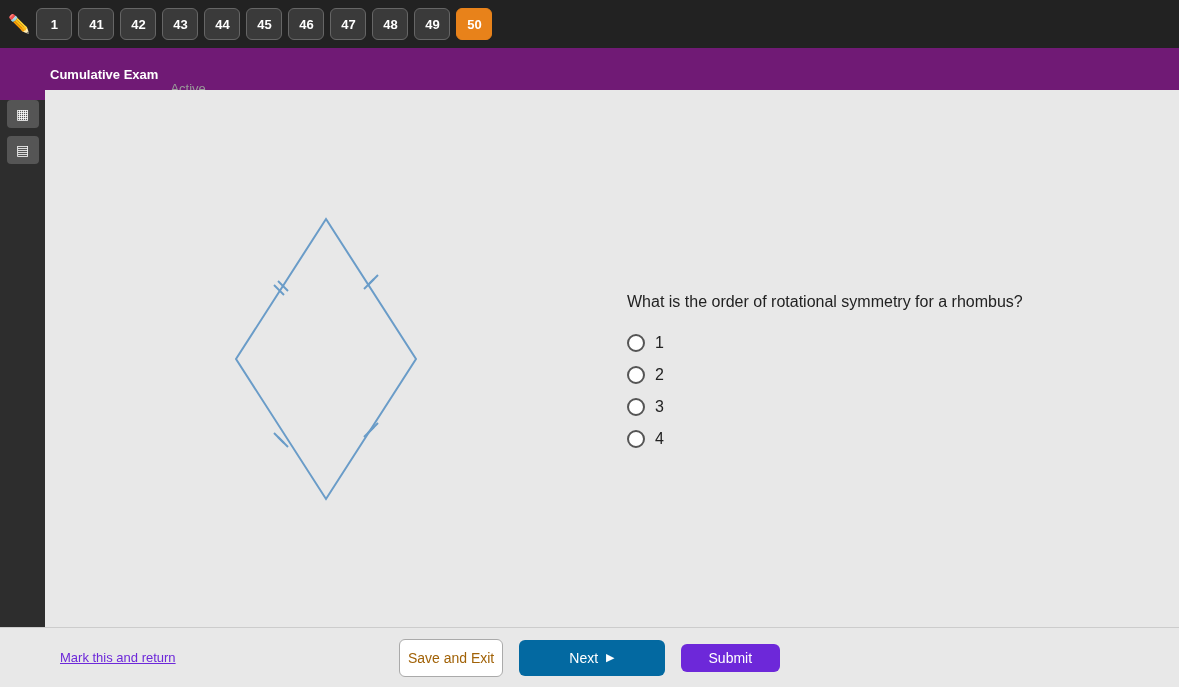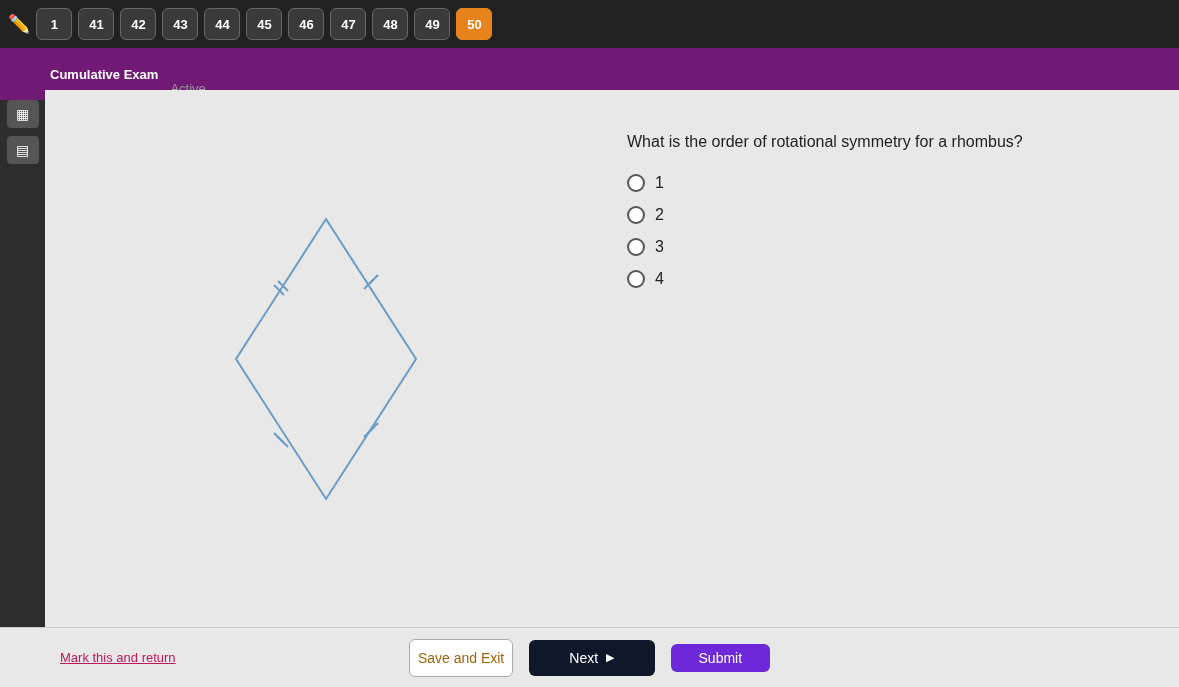--- a/index.html
+++ b/index.html
@@ -107,20 +107,21 @@
     
     .main-content {
       position: absolute;
       left: 45px;
       top: 90px;
       right: 0;
       bottom: 60px;
       background: #e8e8e8;
       display: flex;
       flex-direction: row;
+      align-items: center;
     }
 
     
     .diagram-area {
       flex: 1;
       display: flex;
       align-items: center;
       justify-content: center;
       padding: 20px;
     }
@@ -184,41 +185,41 @@
       border-top: 1px solid #ccc;
       display: flex;
       align-items: center;
       justify-content: center;
       gap: 16px;
     }
 
     .mark-link {
       position: absolute;
       left: 60px;
-      color: #be185d;
+      color: #6d28d9;
       font-size: 13px;
       text-decoration: underline;
       cursor: pointer;
     }
 
     .btn-save {
       background: white;
       border: 1.5px solid #aaa;
       border-radius: 6px;
       padding: 10px 8px;
       font-size: 14px;
       color: #a16207;
       cursor: pointer;
     }
 
     .btn-next {
-      background: #0f172a;
+      background: #0369a1;
       border: none;
       border-radius: 6px;
-      padding: 10px 40px;
+      padding: 10px 50px;
       font-size: 14px;
       color: white;
       cursor: pointer;
       display: flex;
       align-items: center;
       gap: 8px;
     }
 
     .btn-next::after {
       content: '▶';

